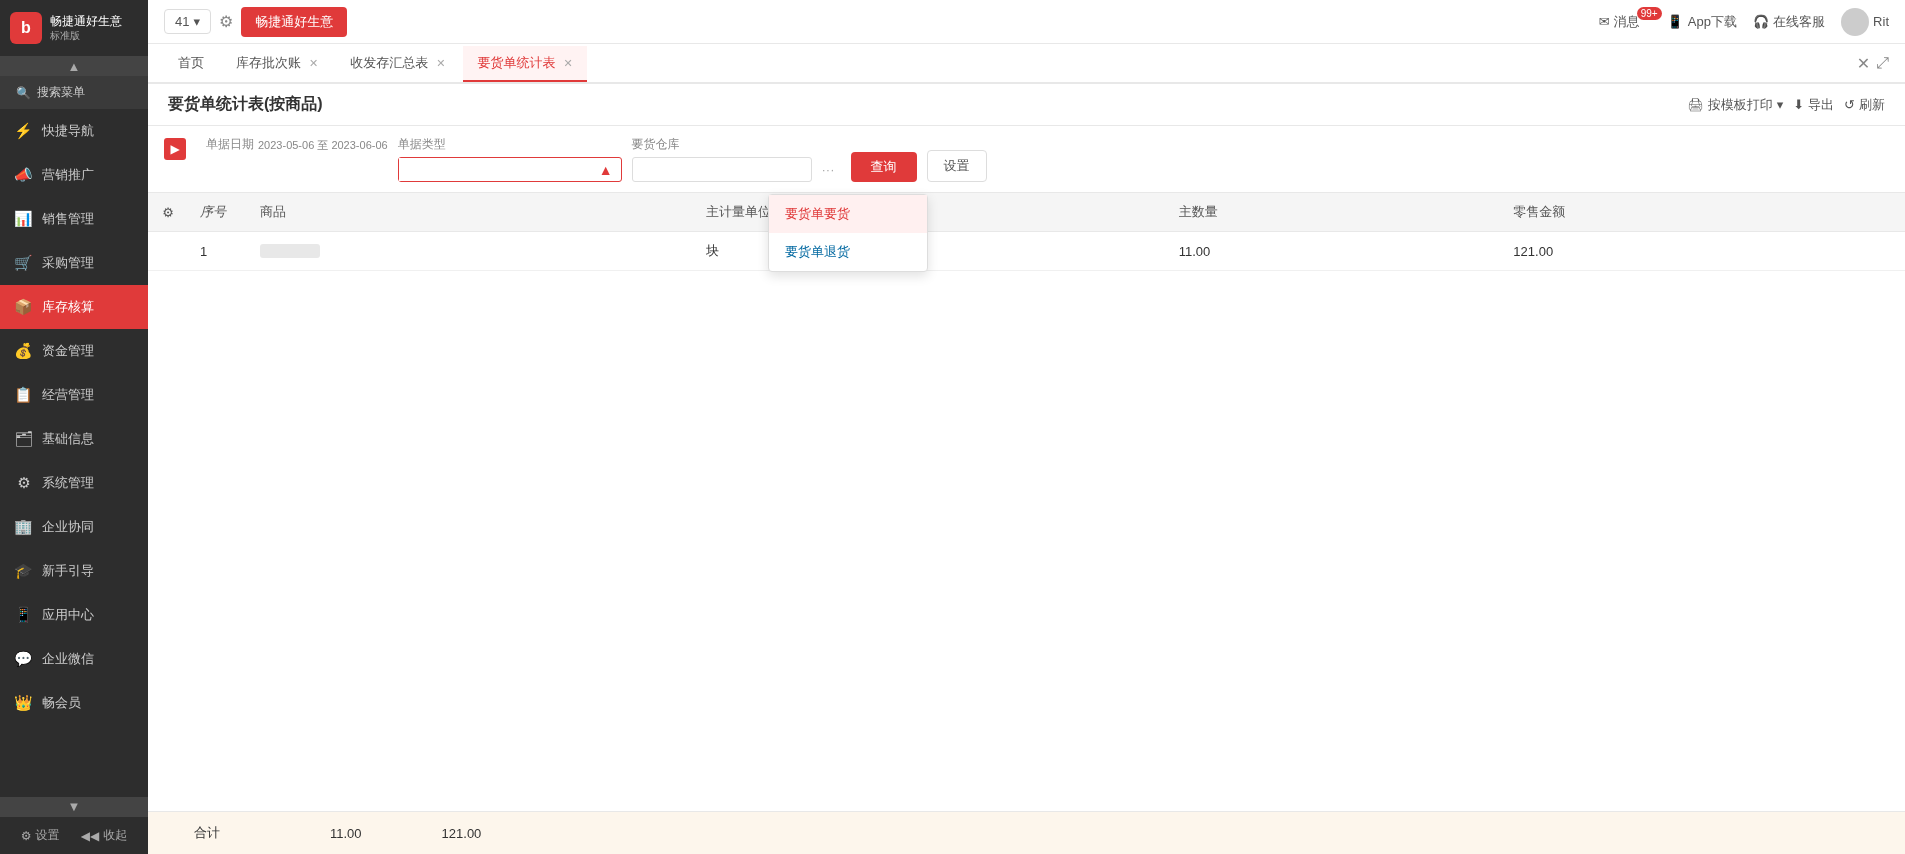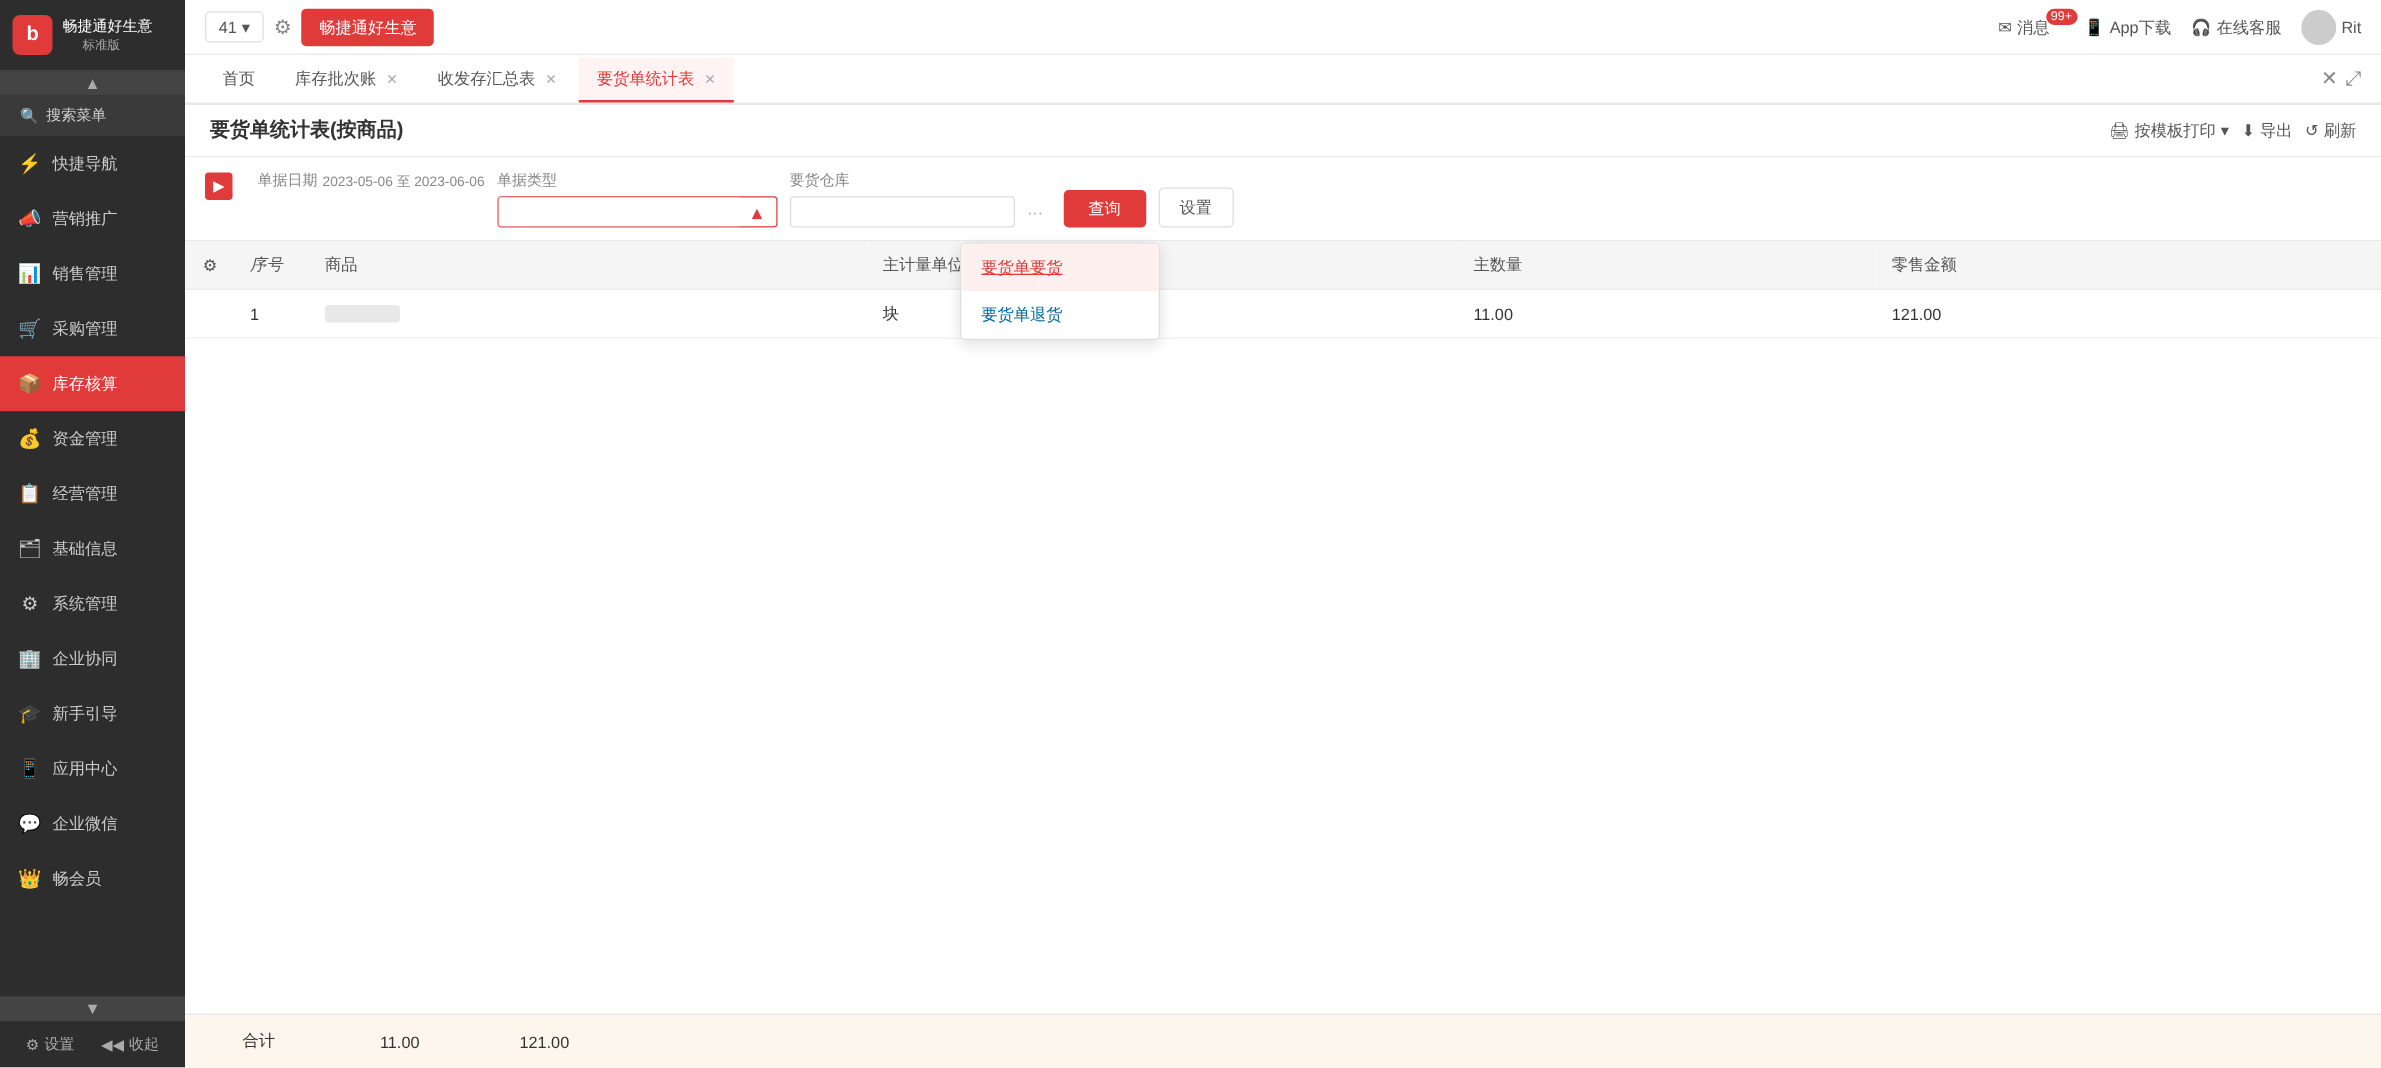--- a/index.html
+++ b/index.html
@@ -24,21 +24,21 @@
     .sidebar-logo .logo-icon {
       width: 32px;
       height: 32px;
       background: #e03a3a;
       border-radius: 6px;
       display: flex; align-items: center; justify-content: center;
       color: white; font-weight: bold; font-size: 16px; margin-right: 8px;
       flex-shrink: 0;
     }
     .sidebar-logo .logo-text { font-size: 12px; color: #fff; line-height: 1.4; }
-    .sidebar-logo .logo-sub { font-size: 10px; color: #aaa; margin-left: 16px; }
+    .sidebar-logo .logo-sub { font-size: 10px; color: #aaa; }
 
     .sidebar-search {
       display: flex; align-items: center;
       padding: 8px 10px;
       background: #3a3a3a;
       cursor: pointer;
     }
     .sidebar-search span { color: #ccc; font-size: 12px; margin-left: 6px; }
 
     .sidebar-nav { flex: 1; overflow-y: auto; }
@@ -213,21 +213,21 @@
       box-shadow: 0 4px 12px rgba(0,0,0,0.12);
       z-index: 100;
       min-width: 160px;
     }
     .dropdown-item {
       padding: 10px 16px;
       cursor: pointer;
       font-size: 13px;
       color: #0369a1;
     }
-    .dropdown-item.selected { background: #fff0f0; color: #e03a3a; text-decoration: underline; }
+    .dropdown-item.selected { background: #fff0f0; color: #e03a3a; }
 
     
     .table-area {
       flex: 1; overflow: auto; background: #fff; margin: 0;
     }
     .table-wrapper { background: #fff; }
     table {
       width: 100%; border-collapse: collapse;
     }
     thead tr {
@@ -247,21 +247,21 @@
     .product-placeholder { width: 60px; height: 14px; background: #e8e8e8; border-radius: 3px; }
 
     
     .table-footer {
       background: #fdf6ec;
       display: flex; align-items: center;
       padding: 12px 16px;
       border-top: 1px solid #e8e8e8;
       font-size: 13px; color: #333;
     }
-    .footer-label { margin-right: 84px; margin-left: 30px; }
+    .footer-label { margin-right: 110px; margin-left: 30px; }
     .footer-val { margin-right: 80px; }
   </style>
 </head>
 <body>
 
 <div class="sidebar">
 
   <div class="sidebar-logo">
     <div class="logo-icon">
       <span>b</span>

